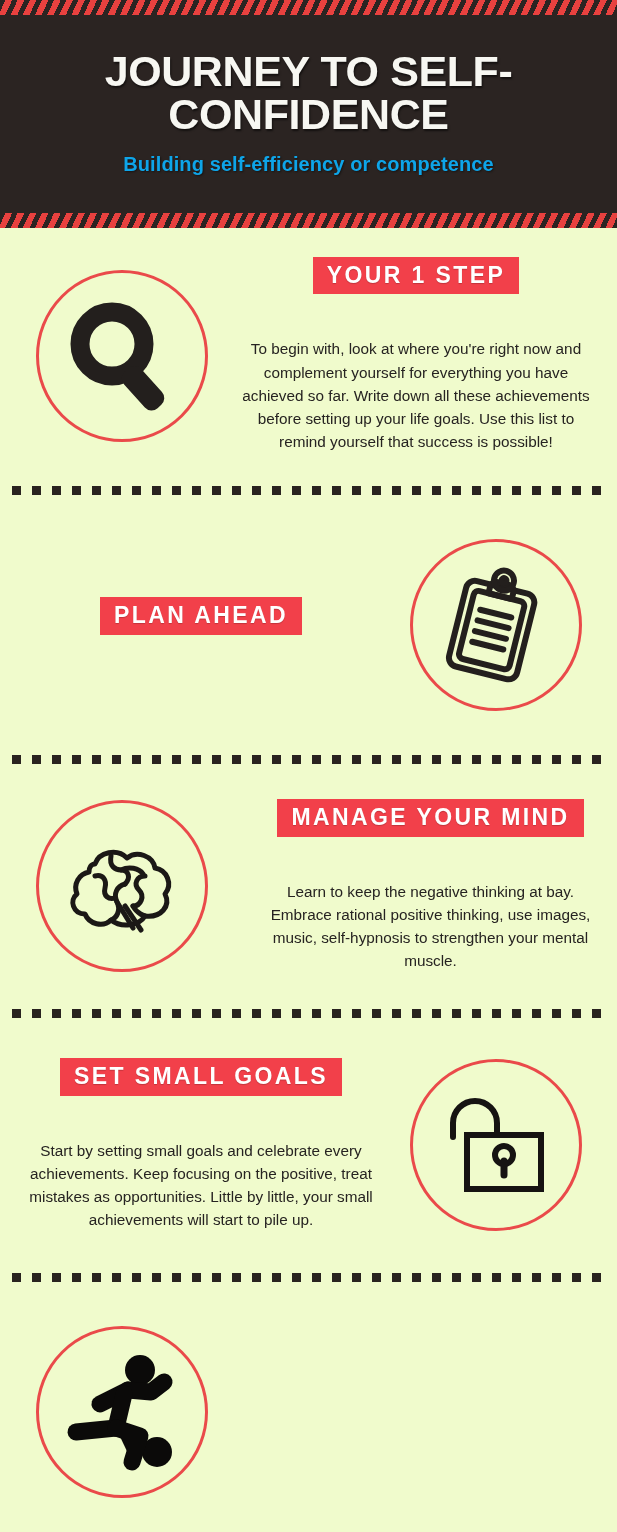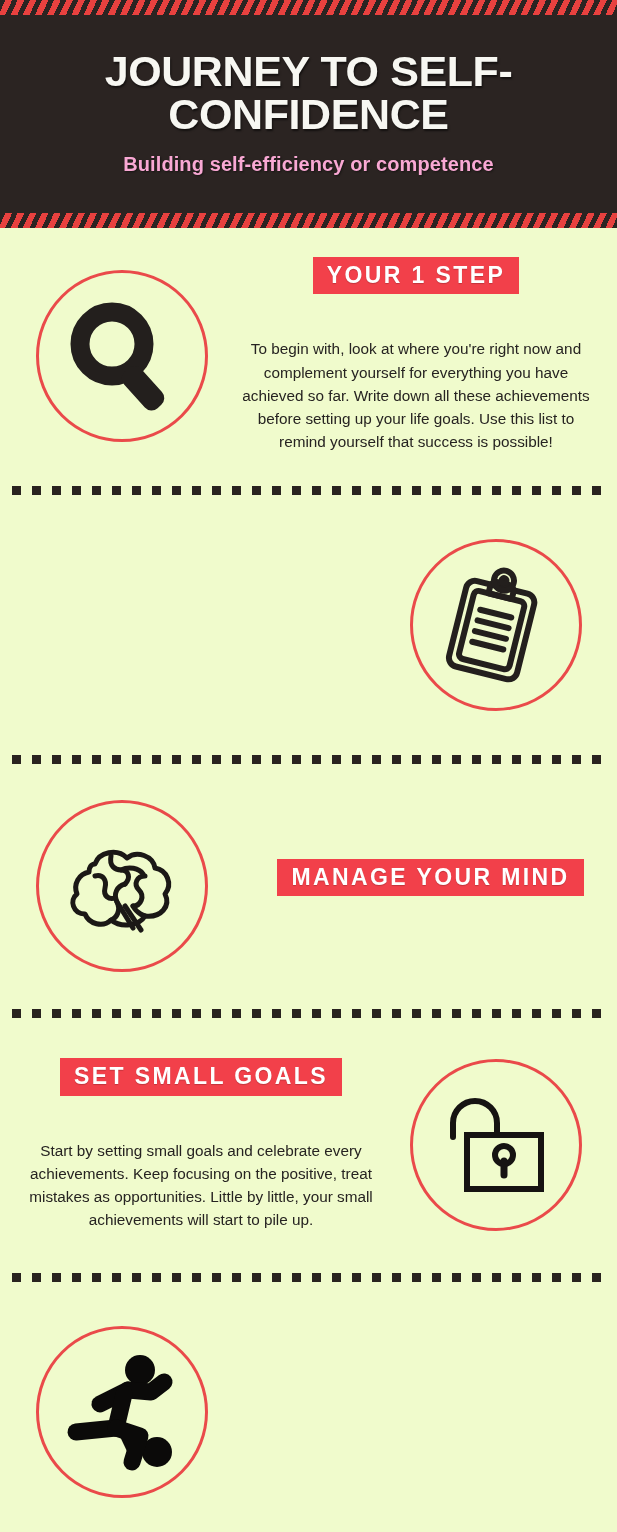--- a/index.html
+++ b/index.html
@@ -61,21 +61,21 @@
     font-weight: 700;
     letter-spacing: -0.4px;
     text-align: center;
     text-transform: uppercase;
     text-shadow: 1px 2px 2px rgba(0,0,0,0.55);
     max-width: 560px;
     margin-top: 2px;
   }
 
   .header-sub {
-    color: #f9a8d4;
+    color: #0ea5e9;
     font-size: 20px;
     font-weight: 700;
     letter-spacing: 0.1px;
     margin-top: 17px;
     text-align: center;
     text-shadow: 1px 1px 2px rgba(0,0,0,0.45);
   }
 
   
   .body-area {
@@ -217,20 +217,21 @@
                 <path d="M41 49 H73"></path>
                 <path d="M41 60 H73"></path>
                 <path d="M41 71 H73"></path>
                 <path d="M41 82 H73"></path>
               </g>
             </svg>
           </span>
         </div>
       </div>
       <div class="text-cell">
+        <div class="band">PLAN AHEAD</div>
       </div>
     </div>
 
     <div class="divider">
         <div class="divider-line"></div>
       </div>
 
     <div class="section s3">
       <div class="icon-cell">
         <div class="ring">
@@ -253,20 +254,21 @@
                 <path d="M62 38 C70 34 80 36 84 42"></path>
                 <path d="M58 70 L74 96"></path>
                 <path d="M66 74 L82 98"></path>
               </g>
             </svg>
           </span>
         </div>
       </div>
       <div class="text-cell">
         <div class="band">MANAGE YOUR MIND</div>
+        <div class="para">Learn to keep the negative thinking at bay. Embrace rational positive thinking, use images, music, self-hypnosis to strengthen your mental muscle.</div>
       </div>
     </div>
 
     <div class="divider">
         <div class="divider-line"></div>
       </div>
 
     <div class="section s4 icon-right">
       <div class="icon-cell">
         <div class="ring">

